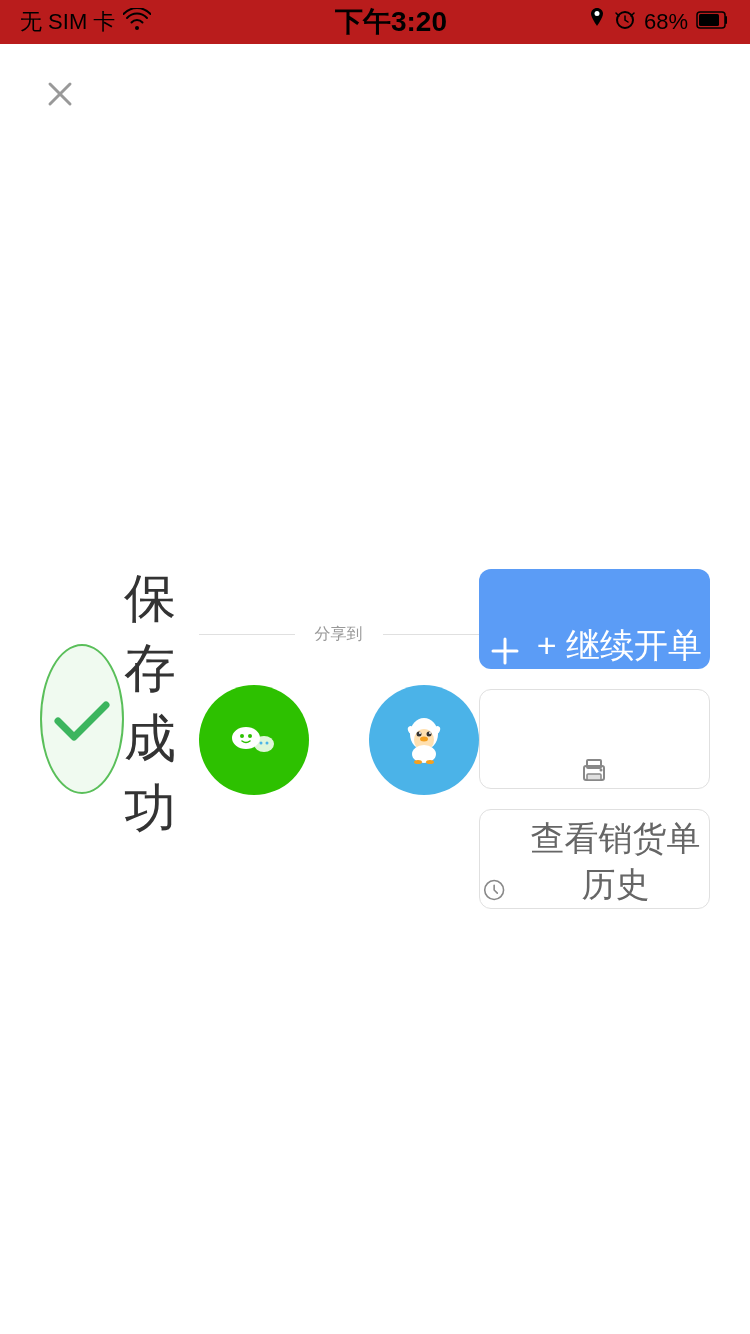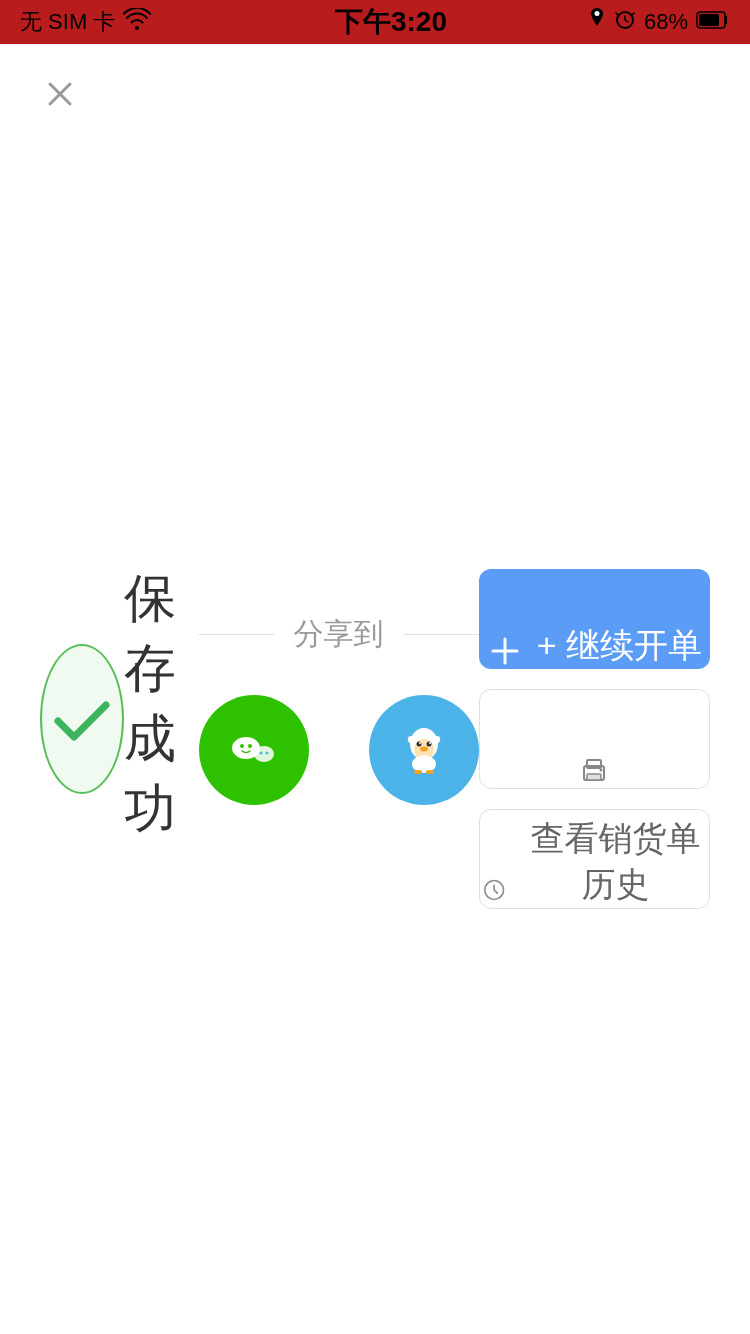--- a/index.html
+++ b/index.html
@@ -111,21 +111,21 @@
       margin-bottom: 40px;
     }
     .share-divider::before,
     .share-divider::after {
       content: '';
       flex: 1;
       height: 1px;
       background: #e0e0e0;
     }
     .share-label {
-      font-size: 30px;
+      font-size: 16px;
       color: #999999;
     }
 
     .share-icons {
       display: flex;
       justify-content: center;
       gap: 60px;
     }
 
     .share-icon-btn {

